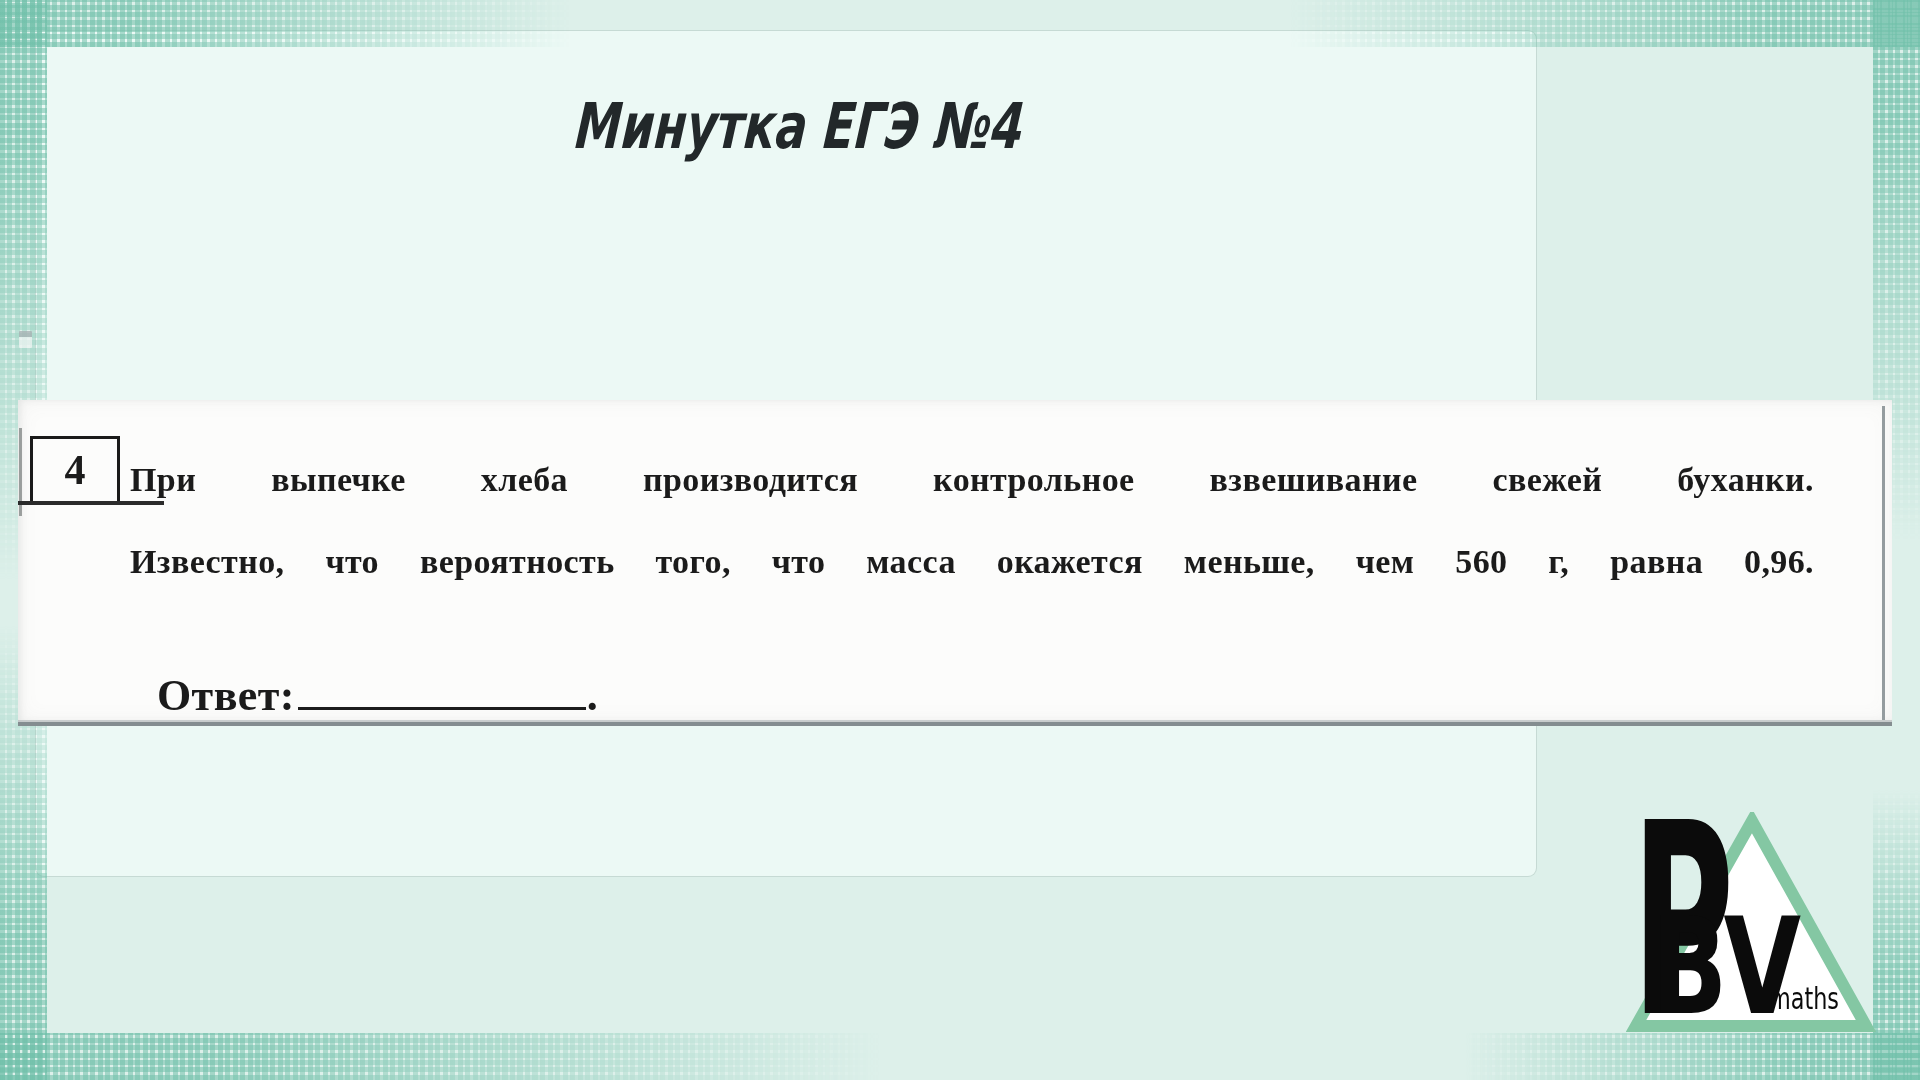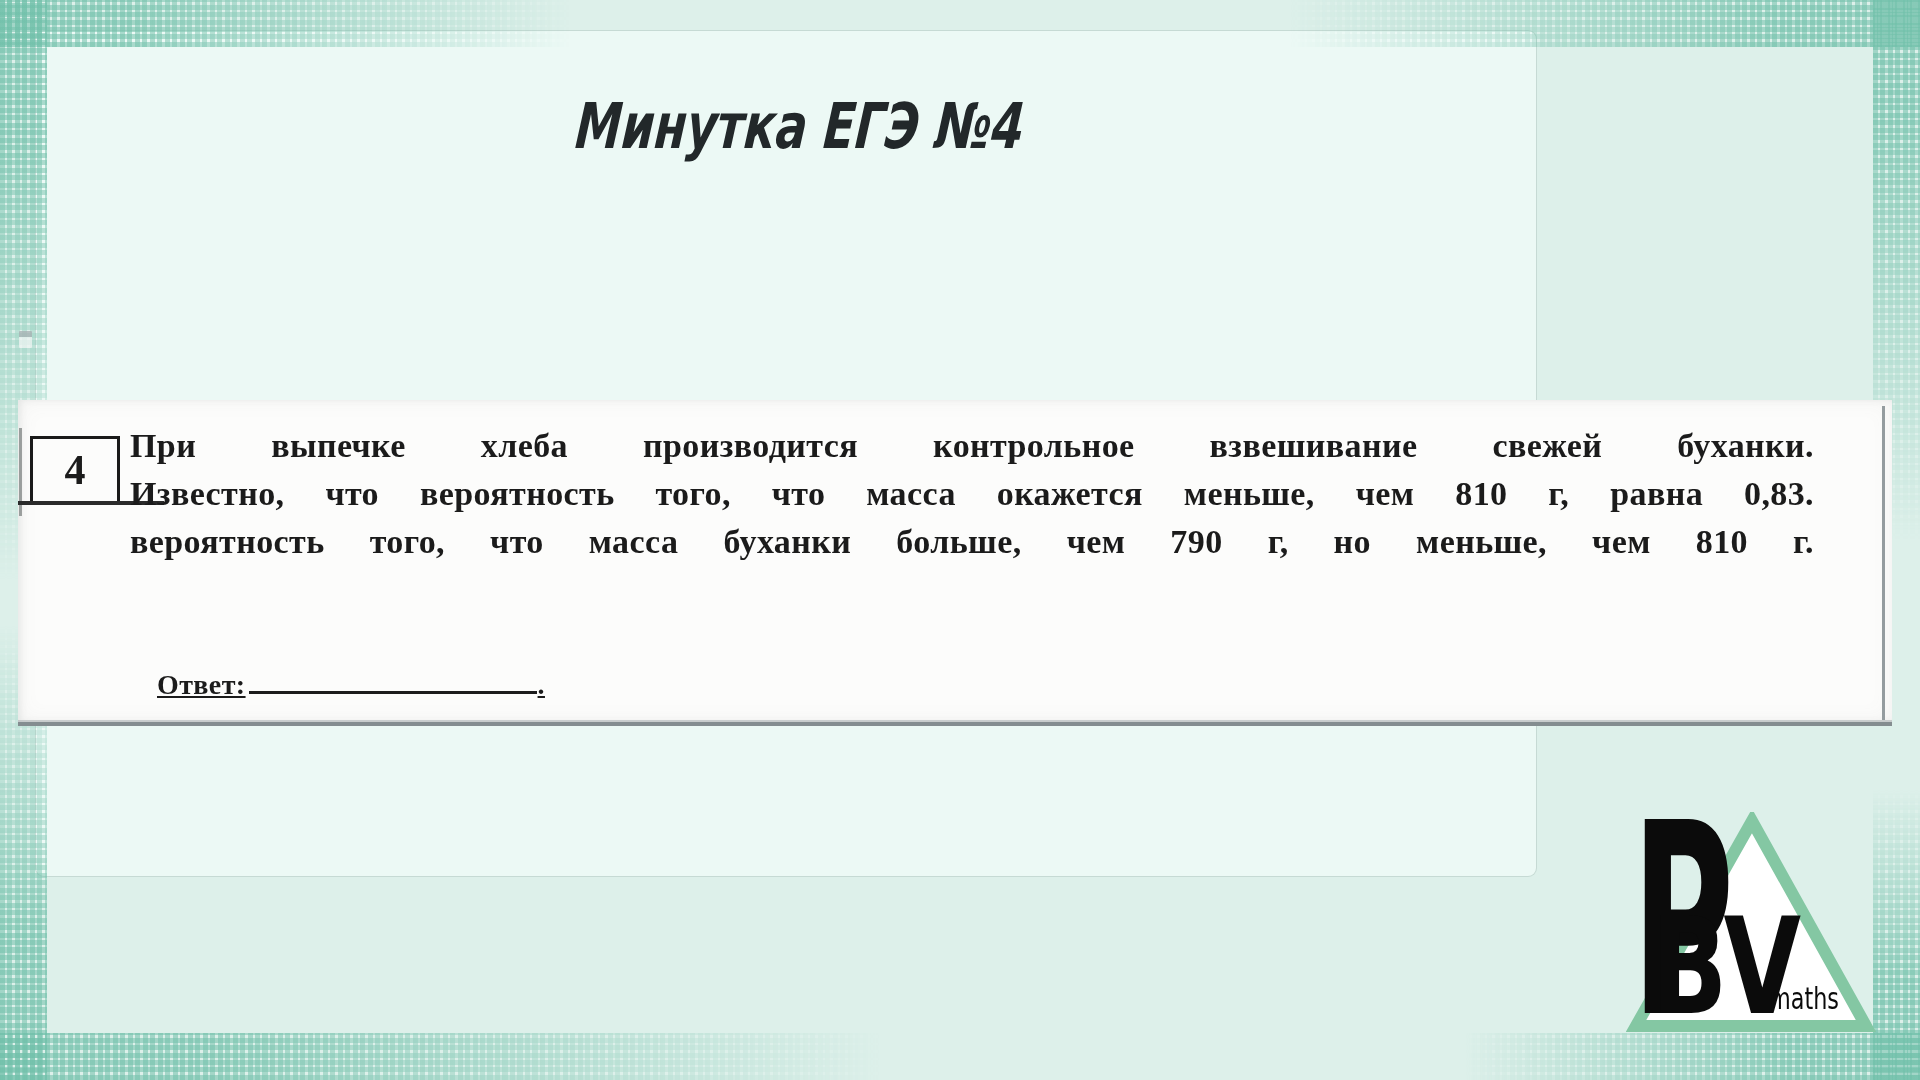--- a/index.html
+++ b/index.html
@@ -67,22 +67,22 @@
     position:absolute;left:12px;top:36px;width:84px;height:62px;
     border:3px solid #1a1a1a;
     display:flex;align-items:center;justify-content:center;
     font-size:42px;
   }
   .num-underline{position:absolute;left:0;top:101px;width:146px;height:4px;background:#2b2b2b;}
   .ptext{
     position:absolute;left:112px;top:22px;width:1684px;
     font-size:34px;letter-spacing:.4px;
   }
-  .pline{height:48px;line-height:48px;text-align:justify;text-align-last:justify;white-space:nowrap;}
-  .answer{position:absolute;left:139px;top:263px;font-size:28px;letter-spacing:.4px;text-decoration:underline;}
+  .pline{height:48px;line-height:48px;text-align:justify;text-align-last:justify;white-space:nowrap;margin-top:34px;}
+  .answer{position:absolute;left:139px;top:263px;font-size:44px;letter-spacing:.4px;}
   .answer-blank{
     display:inline-block;width:288px;height:1em;
     border-bottom:3.5px solid #1c1c1c;margin:0 1px 0 3px;vertical-align:baseline;
   }
   .scan-artifact{position:absolute;left:19px;top:331px;width:13px;height:17px;z-index:9;
     background:linear-gradient(180deg,#a7b0b2 0 38%,#eef4f2 38%);opacity:.75;border-radius:1px;}
   
   .logo{position:absolute;left:1626px;top:812px;z-index:12;}
   .logo text{font-family:"DejaVu Sans",sans-serif;}
 </style>
@@ -110,22 +110,21 @@
   <div class="scan-left-mark"></div>
   <div class="scan-right-line"></div>
 
   <div class="num-box">
     <span>4</span>
   </div>
   <div class="num-underline"></div>
 
   <div class="ptext">
     <div class="pline">При выпечке хлеба производится контрольное взвешивание свежей буханки.</div>
-    <div class="pline">Известно, что вероятность того, что масса окажется меньше, чем 810 г, равна 0,83.</div>
-    <div class="pline">вероятность того, что масса буханки больше, чем 790 г, но меньше, чем 810 г.</div>
+    <div class="pline">Известно, что вероятность того, что масса окажется меньше, чем 560 г, равна 0,96.</div>
   </div>
 
   <div class="answer">
     <span>Ответ:</span><span class="answer-blank"></span><span>.</span>
   </div>
 </div>
 
 <svg class="logo" width="250" height="234" viewBox="0 0 250 234">
   <polygon points="126,9 10,214 240,214" fill="#ffffff" stroke-width="12" stroke-linejoin="miter" stroke="#84c7a3"></polygon>
   <text x="6" y="201" font-size="266" font-weight="bold" fill="#0b0b0b" textLength="102" lengthAdjust="spacingAndGlyphs">P</text>

